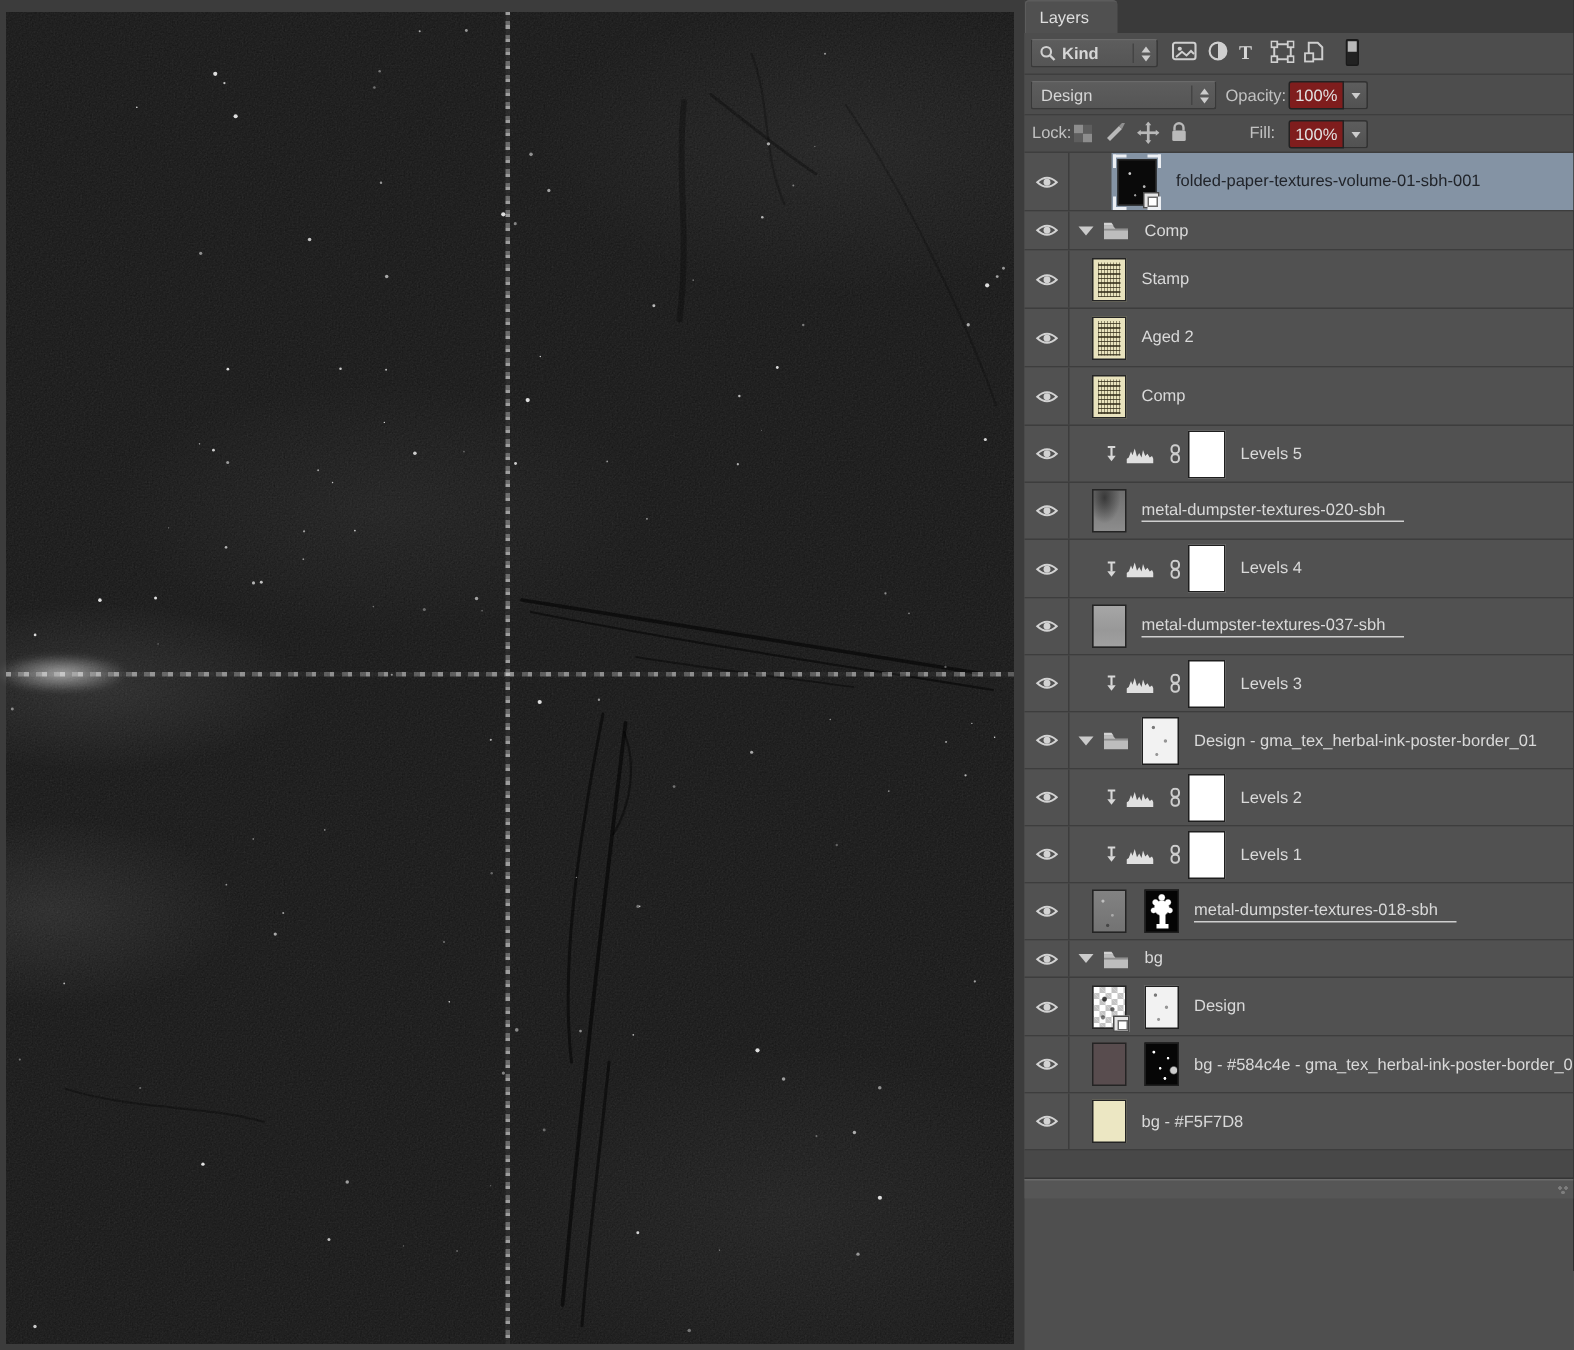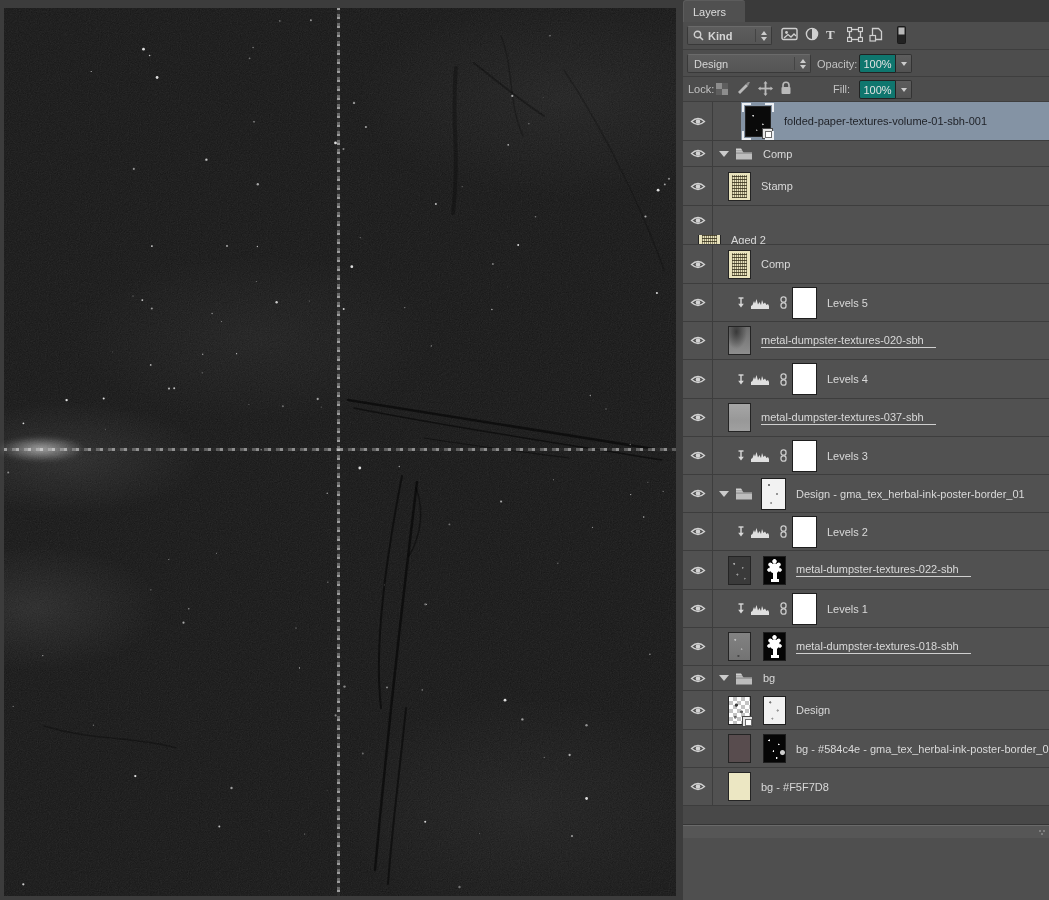--- a/index.html
+++ b/index.html
@@ -61,21 +61,21 @@
     background:linear-gradient(180deg,#5d5d5d,#555);
     border:1px solid #393939;border-top-color:#6a6a6a;border-radius:2px;
     display:flex;align-items:center;color:#d6d6d6;
   }
   .dd .updn{margin-left:auto;margin-right:4px;display:flex;flex-direction:column;gap:2px;align-items:center;border-left:1px solid #444;padding-left:5px;height:13px;justify-content:center;}
   .tri-up{width:0;height:0;border-left:3px solid transparent;border-right:3px solid transparent;border-bottom:4px solid #ccc;}
   .tri-dn{width:0;height:0;border-left:3px solid transparent;border-right:3px solid transparent;border-top:4px solid #ccc;}
   .lbl{position:absolute;color:#c2c2c2;}
   .valbox{
     position:absolute;width:37px;height:19px;box-sizing:border-box;
-    background:#0f766e;border:1px solid #222;border-radius:2px 0 0 2px;
+    background:#7f1d1d;border:1px solid #222;border-radius:2px 0 0 2px;
     color:#e2e2e2;display:flex;align-items:center;justify-content:center;
   }
   .valbtn{
     position:absolute;width:16px;height:19px;box-sizing:border-box;
     background:linear-gradient(180deg,#5d5d5d,#525252);border:1px solid #333;border-left:none;
     border-radius:0 2px 2px 0;display:flex;align-items:center;justify-content:center;
   }
   .ficon{position:absolute;top:5px;display:flex;align-items:center;justify-content:center;}
   
   #rows{position:relative;}
@@ -489,21 +489,21 @@
               <path d="M1.5 5.5 Q8 -0.5 14.5 5.5 Q8 11.5 1.5 5.5 Z" fill="none" stroke="#d2d2d2" stroke-width="1.3"></path>
               <circle cx="8" cy="5.5" r="2.3" fill="#d2d2d2"></circle>
             </svg>
           </span>
         </div>
         <div class="rc">
           <div class="th th-stamp" style="margin-left: 15px;"></div>
           <span class="lname">Stamp</span>
         </div>
       </div>
-      <div class="lrow" style="height: 39px; flex-direction: column;">
+      <div class="lrow" style="height: 39px;">
         <div class="eyecell">
           <span class="icon">
             <svg width="16" height="11">
               <path d="M1.5 5.5 Q8 -0.5 14.5 5.5 Q8 11.5 1.5 5.5 Z" fill="none" stroke="#d2d2d2" stroke-width="1.3"></path>
               <circle cx="8" cy="5.5" r="2.3" fill="#d2d2d2"></circle>
             </svg>
           </span>
         </div>
         <div class="rc">
           <div class="th th-stamp" style="margin-left: 15px;"></div>
@@ -693,35 +693,20 @@
             </svg>
           </span>
           <span class="icon" style="margin-left: 10px;">
             <svg width="9" height="13">
               <rect x="2" y="0.8" width="5" height="5.4" rx="2.2" fill="none" stroke="#cdcdcd" stroke-width="1.3"></rect>
               <rect x="2" y="6.8" width="5" height="5.4" rx="2.2" fill="none" stroke="#cdcdcd" stroke-width="1.3"></rect>
             </svg>
           </span>
           <div class="mk tall mk-white" style="margin-left: 4px;"></div>
           <span class="lname">Levels 2</span>
-        </div>
-      </div>
-      <div class="lrow" style="height: 39px;">
-        <div class="eyecell">
-          <span class="icon">
-            <svg width="16" height="11">
-              <path d="M1.5 5.5 Q8 -0.5 14.5 5.5 Q8 11.5 1.5 5.5 Z" fill="none" stroke="#d2d2d2" stroke-width="1.3"></path>
-              <circle cx="8" cy="5.5" r="2.3" fill="#d2d2d2"></circle>
-            </svg>
-          </span>
-        </div>
-        <div class="rc">
-          <div class="th th-t022" style="margin-left: 15px;"></div>
-          <div class="mk mk-ornament" style="margin-left: 12px;"></div>
-          <span class="lname und">metal-dumpster-textures-022-sbh</span>
         </div>
       </div>
       <div class="lrow" style="height: 38px;">
         <div class="eyecell">
           <span class="icon">
             <svg width="16" height="11">
               <path d="M1.5 5.5 Q8 -0.5 14.5 5.5 Q8 11.5 1.5 5.5 Z" fill="none" stroke="#d2d2d2" stroke-width="1.3"></path>
               <circle cx="8" cy="5.5" r="2.3" fill="#d2d2d2"></circle>
             </svg>
           </span>

